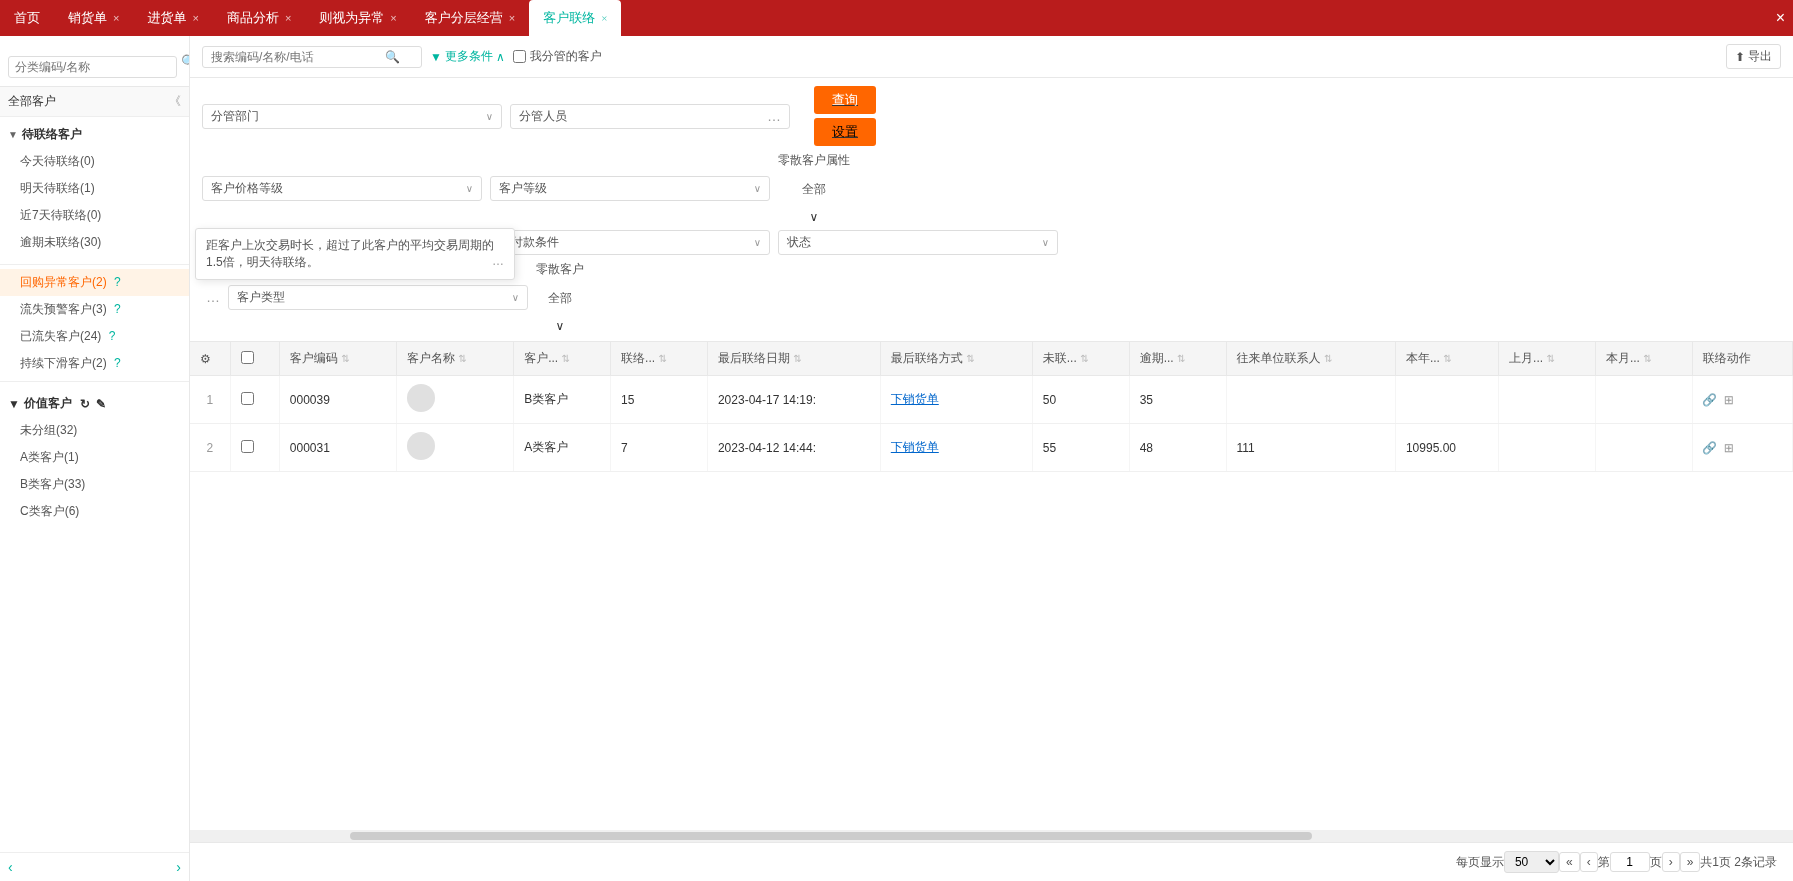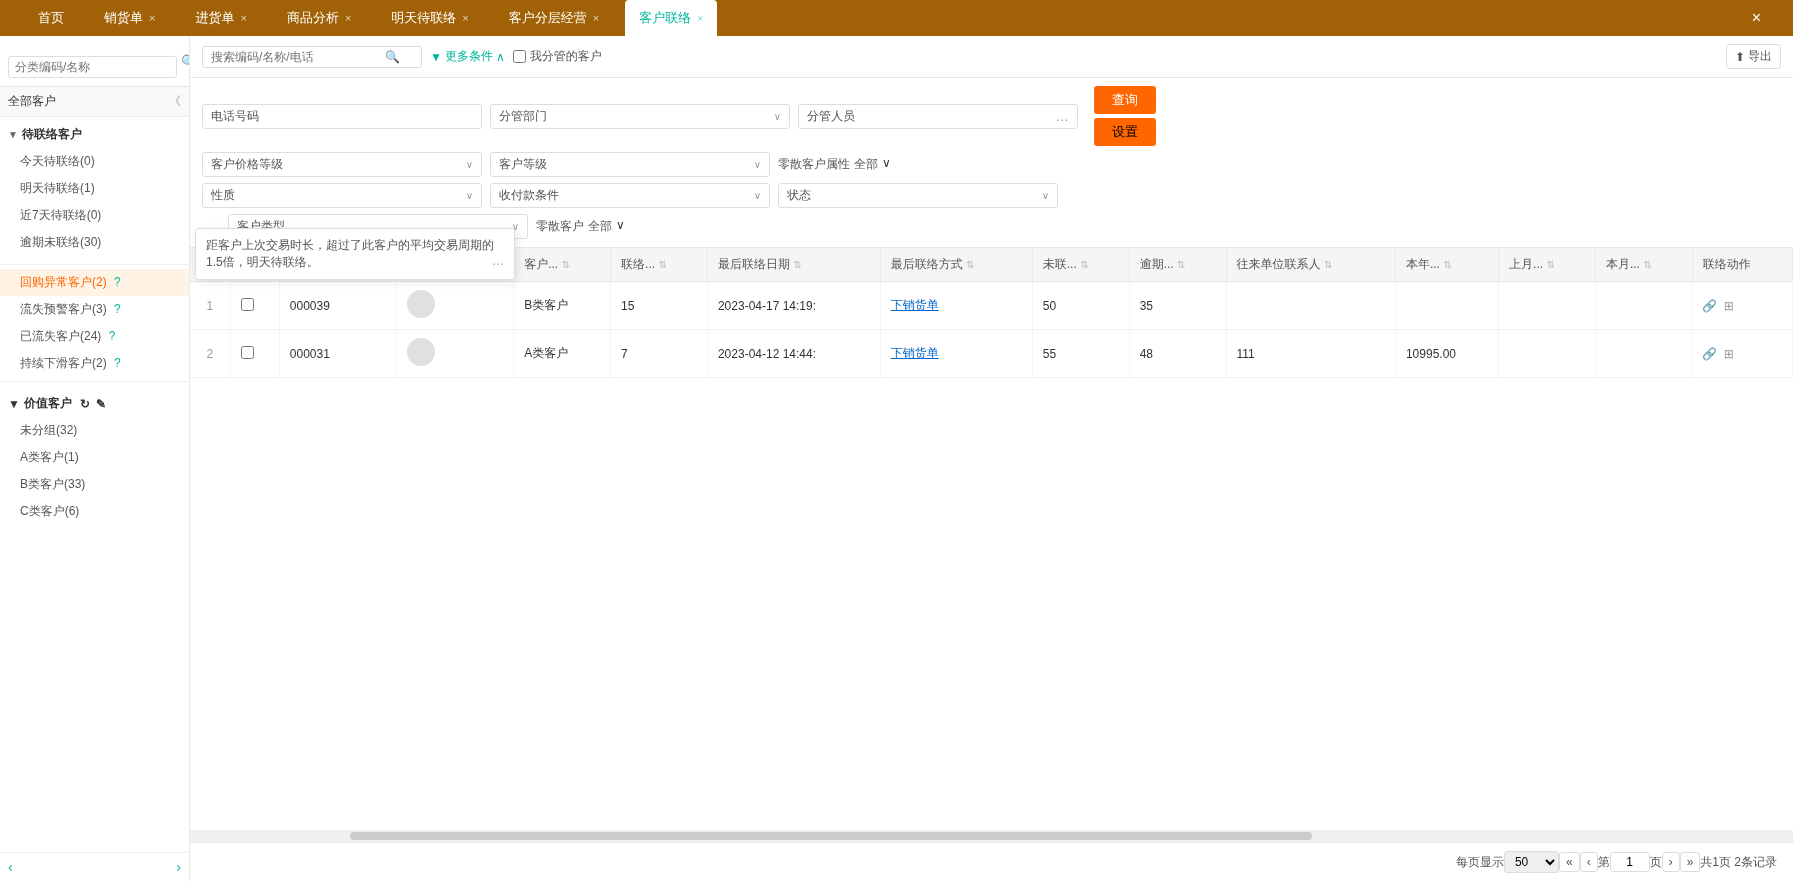--- a/index.html
+++ b/index.html
@@ -1,22 +1,22 @@
 <!DOCTYPE html>
 <html><head>
   <meta charset="utf-8">
   <style>
     * { box-sizing: border-box; margin: 0; padding: 0; }
     body { font-family: 'Microsoft YaHei', Arial, sans-serif; font-size: 12px; background: #f5f5f5; color: #333; overflow: hidden; }
 
     
     .top-nav {
       display: flex; align-items: center;
-      background: #a16207; height: 36px;
-      padding: 0 24px; gap: 12px;
+      background: #b91c1c; height: 36px;
+      padding: 0 0; gap: 0;
     }
     .nav-item {
       color: #fff; padding: 0 14px; height: 36px;
       display: flex; align-items: center; cursor: pointer;
       font-size: 13px; white-space: nowrap;
       position: relative;
     }
     .nav-item.active {
       background: #fff; color: #00b6a0; border-radius: 4px 4px 0 0; font-family: Liberation Serif, serif;
     }
@@ -136,34 +136,34 @@
     .adv-filter-row:last-child { margin-bottom: 0; }
     .filter-field {
       display: flex; align-items: center; gap: 4px;
       border: 1px solid #ddd; border-radius: 3px;
       padding: 3px 8px; min-width: 180px; flex: 1; max-width: 280px;
       background: #fff; cursor: pointer; justify-content: space-between;
     }
     .filter-field-label { font-size: 12px; color: #555; }
     .filter-field .dropdown-arrow { color: #999; font-size: 10px; }
     .filter-field-wide { min-width: 300px; flex: 2; }
-    .filter-field-inline { display: flex; align-items: flex-start; gap: 4px; }
+    .filter-field-inline { display: flex; align-items: center; gap: 12px; flex-direction: column; }
     .filter-field-text { font-size: 12px; color: #555; white-space: nowrap; }
     .filter-field-dots { color: #999; font-size: 14px; cursor: pointer; margin-left: 4px; }
 
     .query-btn {
       background: #f60; color: #fff; border: none; border-radius: 3px;
       padding: 5px 18px; font-size: 13px; cursor: pointer;
     }
     .settings-btn {
       background: #f60; color: #000000; border: none; border-radius: 3px;
       padding: 5px 18px; font-size: 13px; cursor: pointer;
     }
     .btn-group-right {
-      display: flex; flex-direction: column; gap: 4px; margin-left: 8px;
+      display: flex; flex-direction: column; gap: 4px; margin-left: 16px; text-decoration: underline;
     }
 
     
     .table-area {
       flex: 1; overflow: auto; background: #fff; margin: 0;
     }
     .data-table {
       width: 100%; border-collapse: collapse; font-size: 12px;
     }
     .data-table thead tr {
@@ -241,21 +241,21 @@
   </div>
   <div class="nav-item">
     <span>进货单</span>
     <span class="close-x">×</span>
   </div>
   <div class="nav-item">
     <span>商品分析</span>
     <span class="close-x">×</span>
   </div>
   <div class="nav-item">
-    <span>明天待联络</span>
+    <span>则视为异常</span>
     <span class="close-x">×</span>
   </div>
   <div class="nav-item">
     <span>客户分层经营</span>
     <span class="close-x">×</span>
   </div>
   <div class="nav-item active">
     <span>客户联络</span>
     <span class="close-x">×</span>
   </div>
@@ -368,23 +368,20 @@
       <div class="filter-spacer"></div>
       <div class="export-btn">
         <span>⬆</span>
         <span>导出</span>
       </div>
     </div>
 
     <div class="adv-filter">
 
       <div class="adv-filter-row">
-        <div class="filter-field">
-          <span class="filter-field-label">电话号码</span>
-        </div>
         <div class="filter-field filter-field-wide">
           <span class="filter-field-label">分管部门</span>
           <span class="dropdown-arrow">∨</span>
         </div>
         <div class="filter-field">
           <span class="filter-field-label">分管人员</span>
           <span class="filter-field-dots">…</span>
         </div>
         <div class="btn-group-right">
           <button class="query-btn">查询</button>

